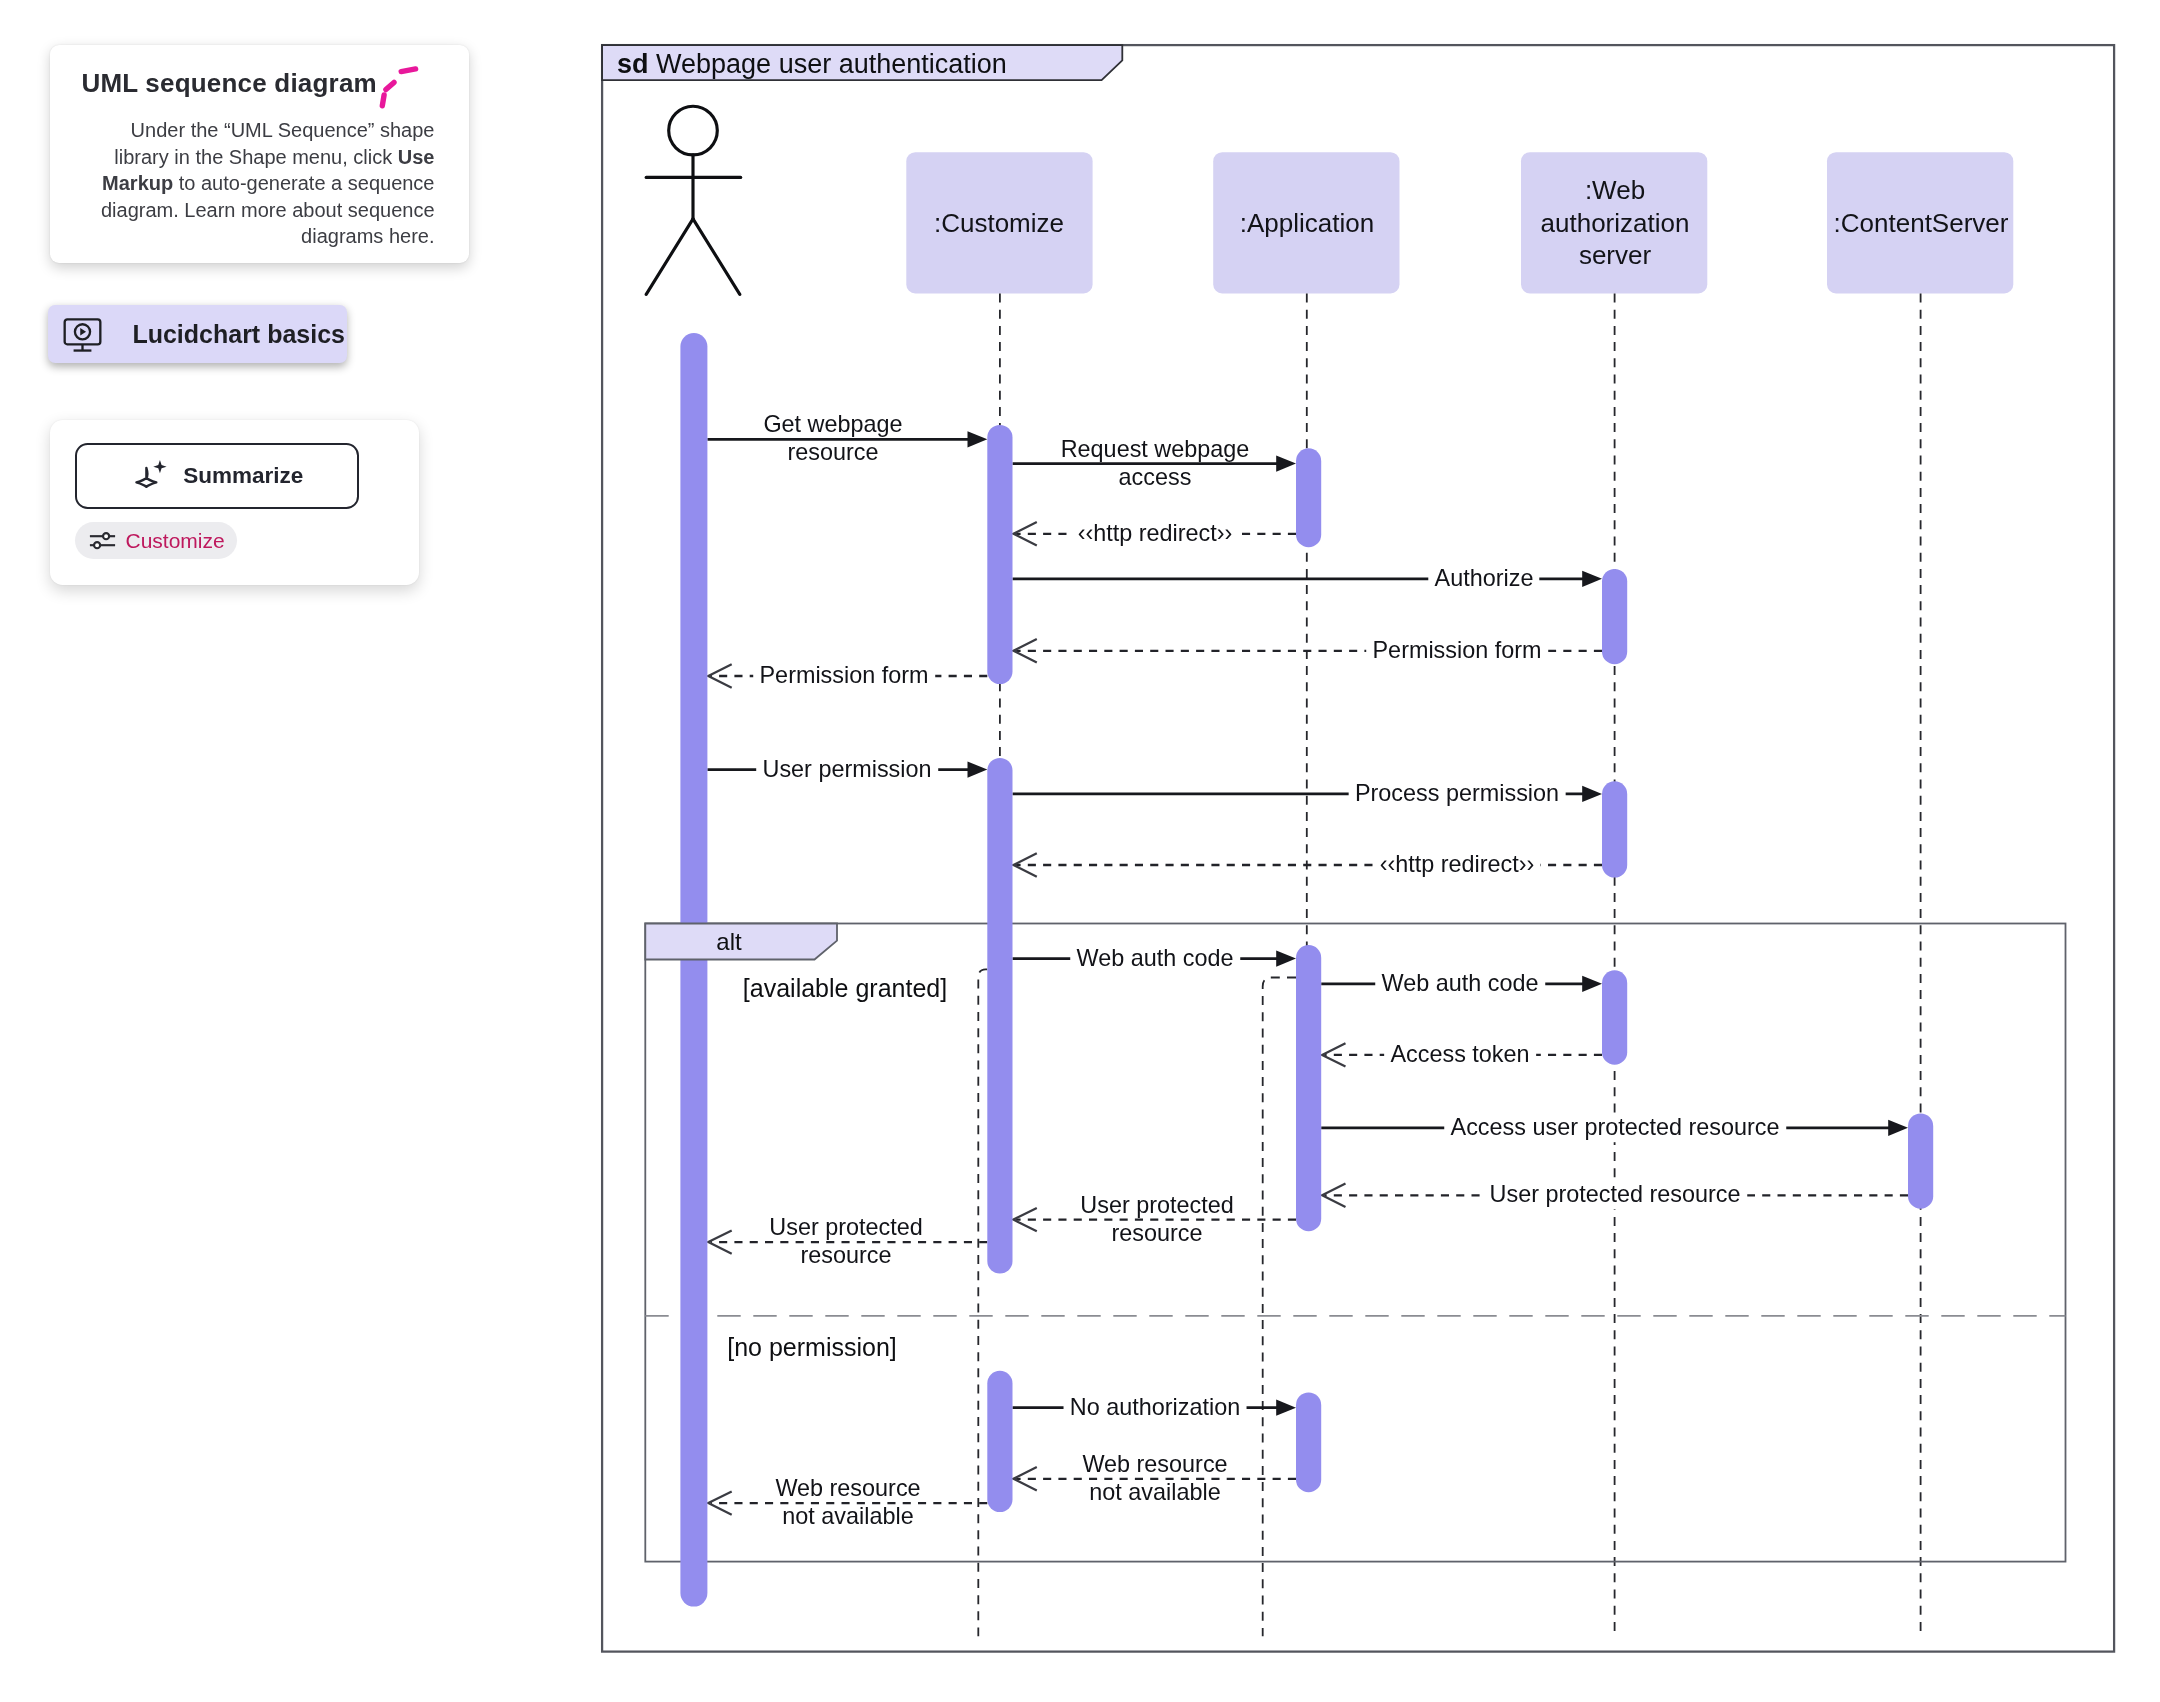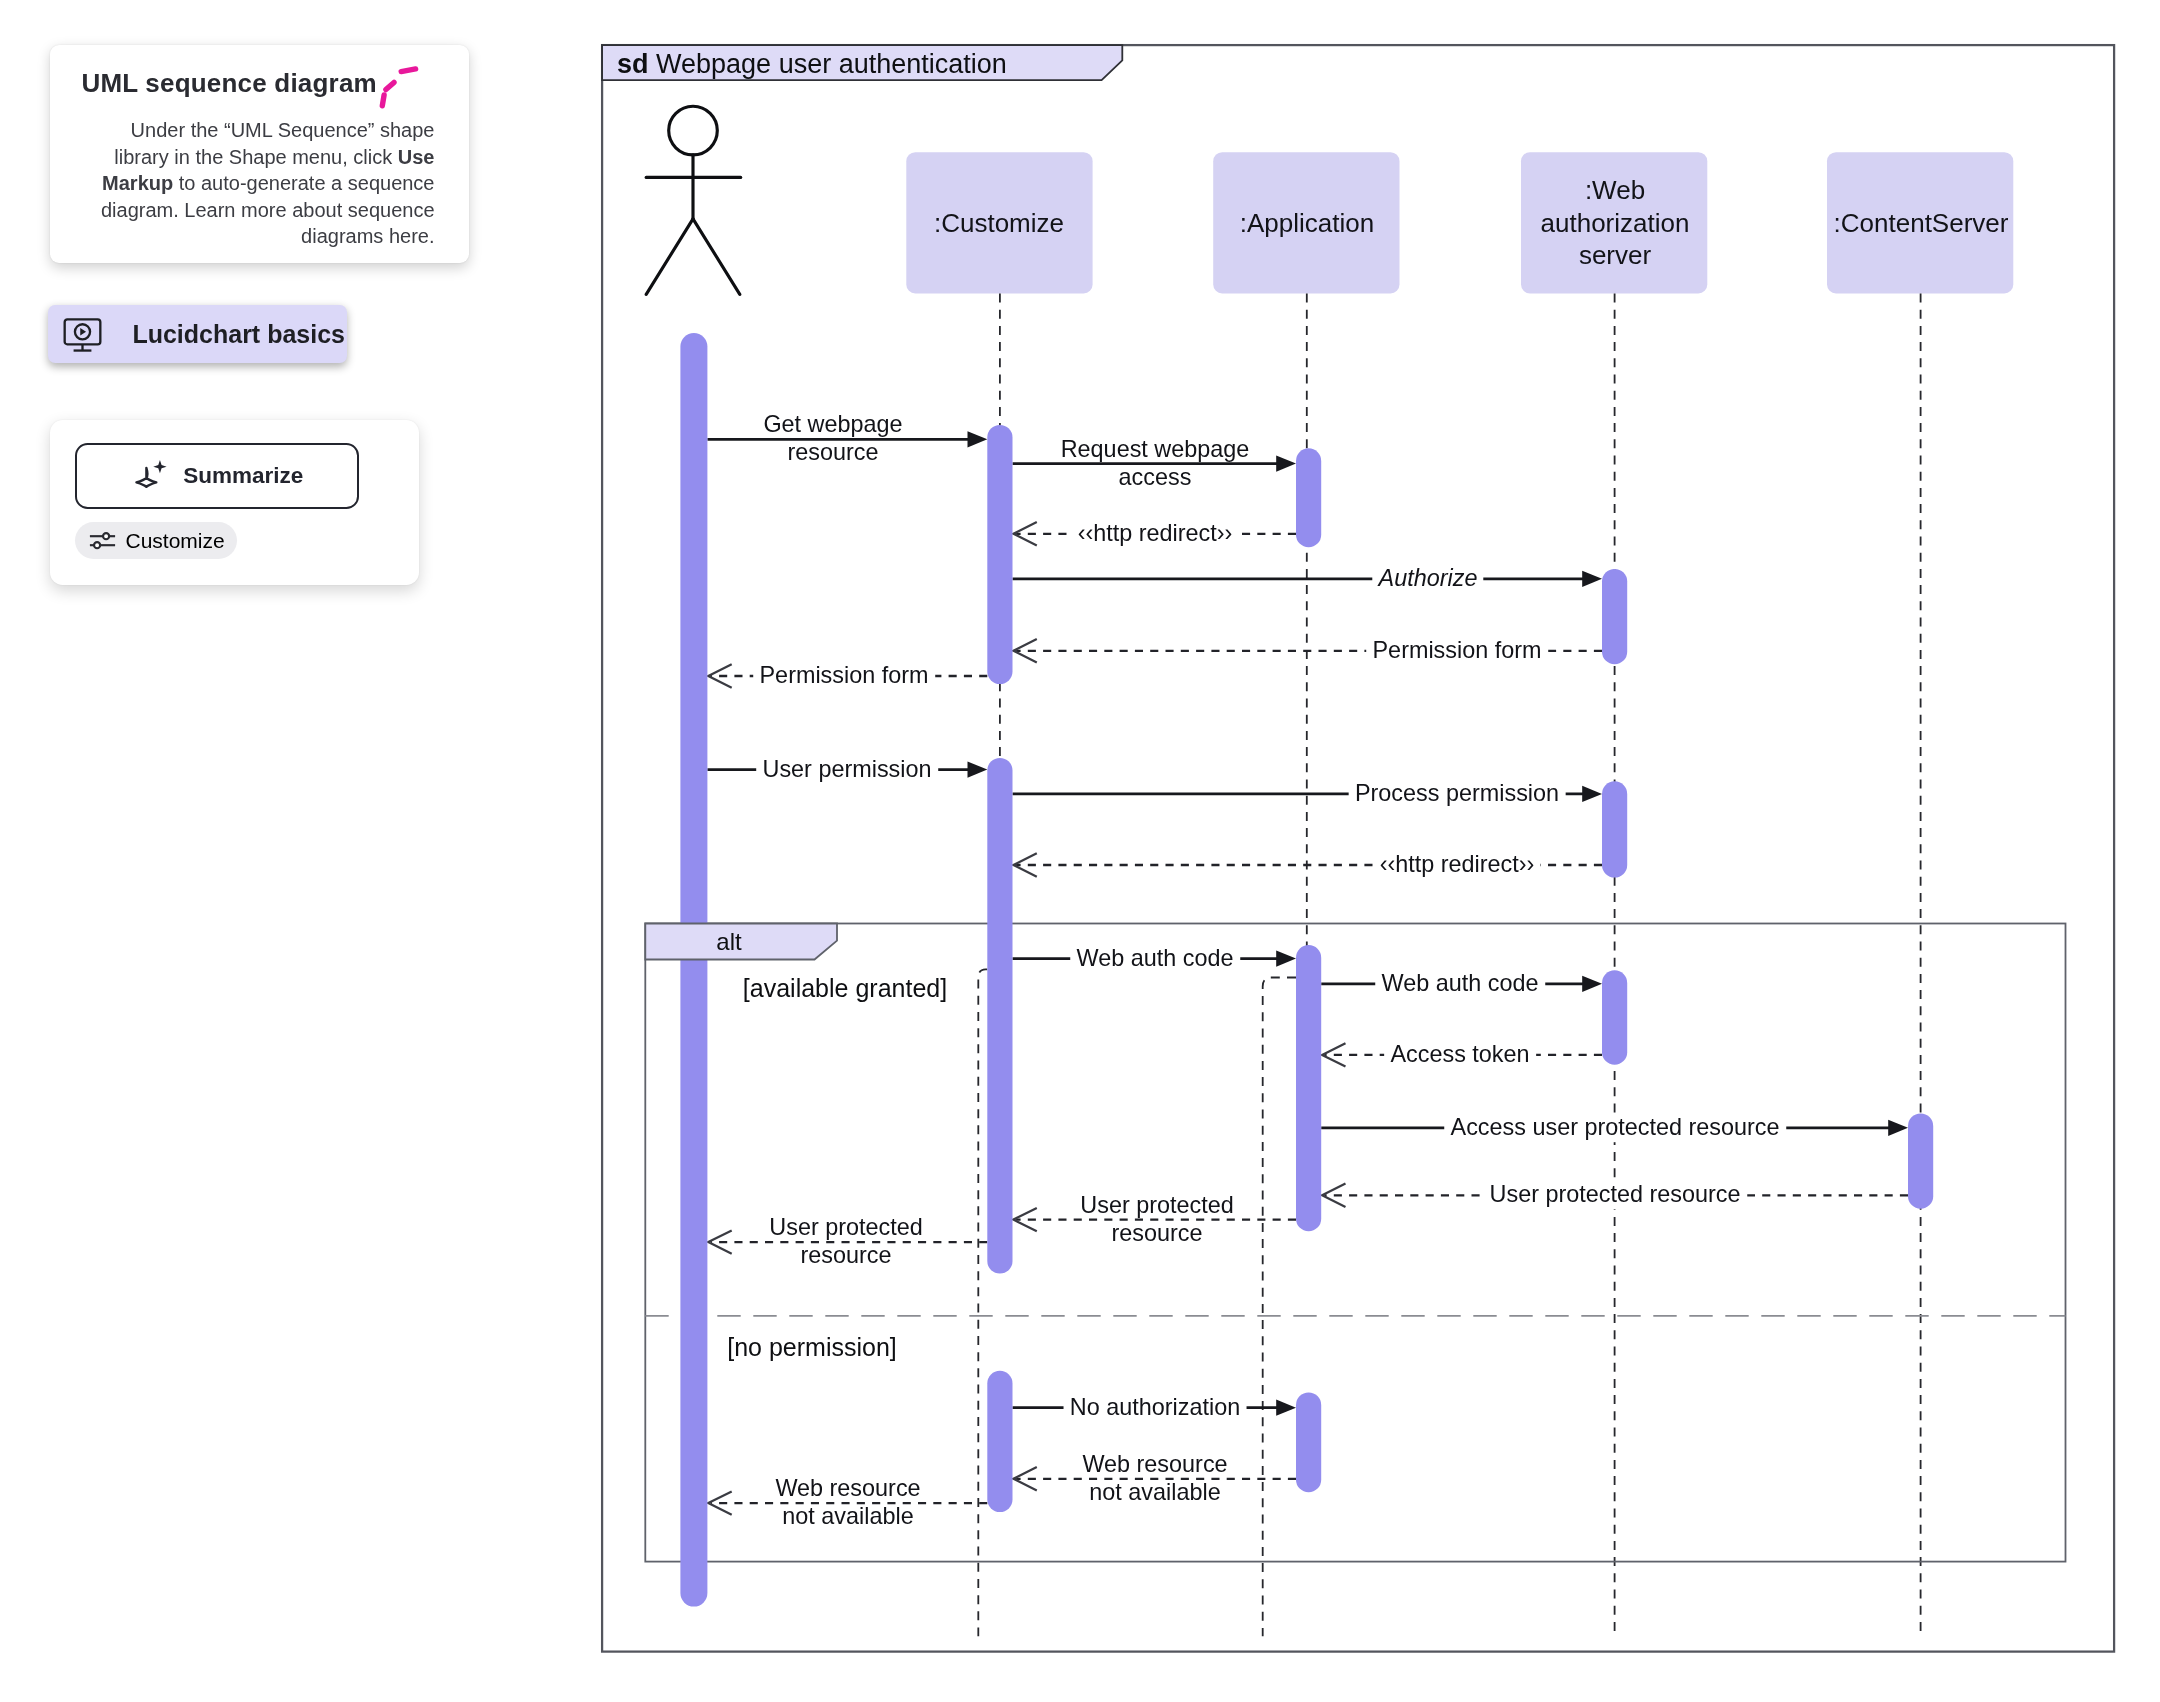--- a/index.html
+++ b/index.html
@@ -15,21 +15,21 @@
   .basics-chip{left:48px;top:305px;width:299px;height:58px;background:#dbd8f8;border-radius:7.2px;
     box-shadow:0 3.6px 8px rgba(0,0,0,.30);display:flex;align-items:center;gap:29px;padding-left:14.4px;box-sizing:border-box;}
   .basics-chip span{font-size:25px;font-weight:bold;color:#1e1f24;}
   .ai-card{left:50px;top:420px;width:369px;height:165px;background:#fff;border-radius:12.6px;
     box-shadow:0 5.4px 14.4px rgba(0,0,0,.16),0 0 1.8px rgba(0,0,0,.08);}
   .summarize-btn{left:25px;top:22.5px;width:284px;height:66px;border:2.3px solid #23252e;border-radius:12.6px;
     background:#fff;display:flex;align-items:center;justify-content:center;gap:14.4px;box-sizing:border-box;cursor:pointer;}
   .summarize-btn span{font-size:22.5px;font-weight:bold;color:#23252e;}
   .customize-btn{left:25px;top:102px;width:162px;height:37px;background:#ececef;border-radius:19px;
     display:flex;align-items:center;gap:10px;padding-left:13.5px;box-sizing:border-box;cursor:pointer;}
-  .customize-btn span{font-size:21px;color:#000000;}
+  .customize-btn span{font-size:21px;color:#be185d;}
 
   
   .sd-title{left:617px;top:49px;font-size:27px;color:#0e0f12;}
   .sd-title b{font-weight:bold;margin-top:48px;}
   .head-label{width:184px;text-align:center;font-size:26px;color:#121318;line-height:1.25;
     transform:translate(-50%,-50%);}
   .msg-label{transform:translate(-50%,-50%);font-size:23.4px;color:#121318;text-align:center;
     line-height:1.18;white-space:pre-line;}
   .msg-label.bg{background:#fff;padding:0 6.3px;white-space:nowrap;text-align:right;}
   .alt-label{font-size:24px;color:#0e0f12;transform:translate(-50%,-50%);}
@@ -179,21 +179,21 @@
 <div class="abs alt-label" style="left:729px;top:942px">alt</div>
 <div class="abs guard" style="left:845px;top:988px">[available granted]</div>
 <div class="abs guard" style="left:812px;top:1347px">[no permission]</div>
 
 <div id="msg-labels">
     <div class="abs msg-label" style="left: 833px; top: 439px;">Get webpage
 resource</div>
     <div class="abs msg-label" style="left: 1155px; top: 464px;">Request webpage
 access</div>
     <div class="abs msg-label bg" style="left: 1155px; top: 534px;">‹‹http redirect››</div>
-    <div class="abs msg-label bg" style="left: 1428px; top: 579px; font-style: italic;">Authorize</div>
+    <div class="abs msg-label bg" style="left: 1484px; top: 579px;">Authorize</div>
     <div class="abs msg-label bg" style="left: 1457px; top: 651px;">Permission form</div>
     <div class="abs msg-label bg" style="left: 844px; top: 676px;">Permission form</div>
     <div class="abs msg-label bg" style="left: 847px; top: 770px;">User permission</div>
     <div class="abs msg-label bg" style="left: 1457px; top: 794px;">Process permission</div>
     <div class="abs msg-label bg" style="left: 1457px; top: 865px;">‹‹http redirect››</div>
     <div class="abs msg-label bg" style="left: 1155px; top: 959px;">Web auth code</div>
     <div class="abs msg-label bg" style="left: 1460px; top: 984px;">Web auth code</div>
     <div class="abs msg-label bg" style="left: 1460px; top: 1055px;">Access token</div>
     <div class="abs msg-label bg" style="left: 1615px; top: 1128px;">Access user protected resource</div>
     <div class="abs msg-label bg" style="left: 1615px; top: 1195px;">User protected resource</div>

